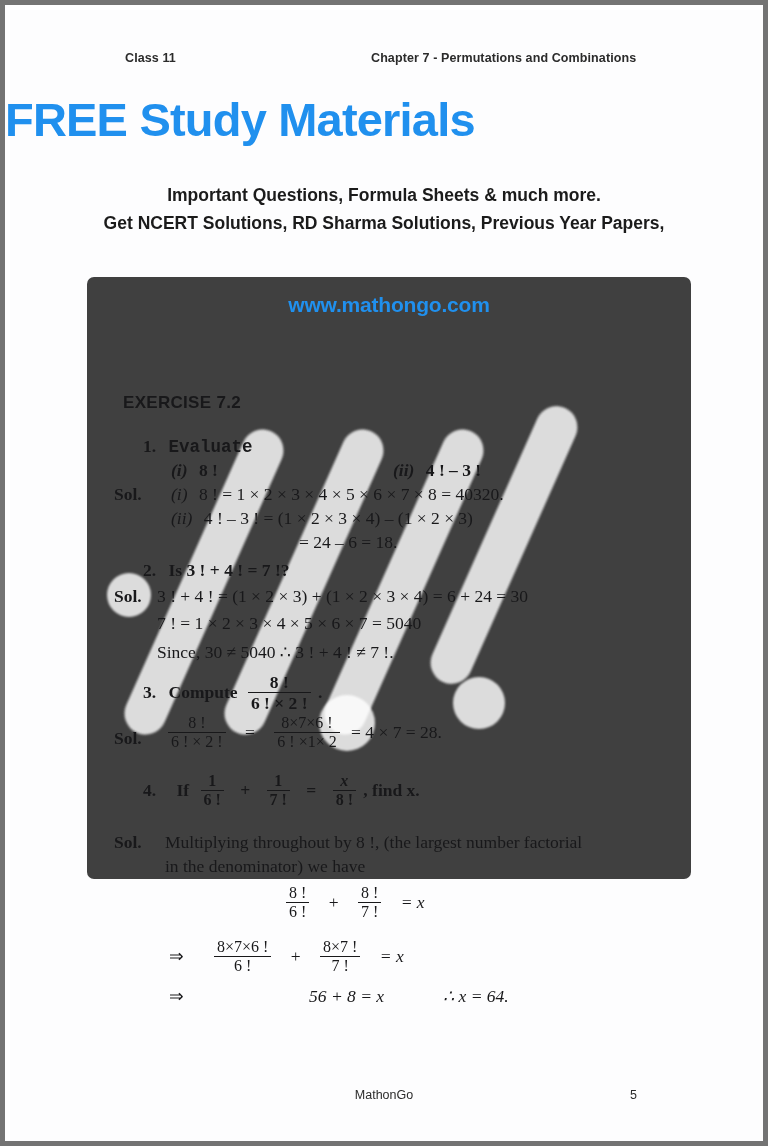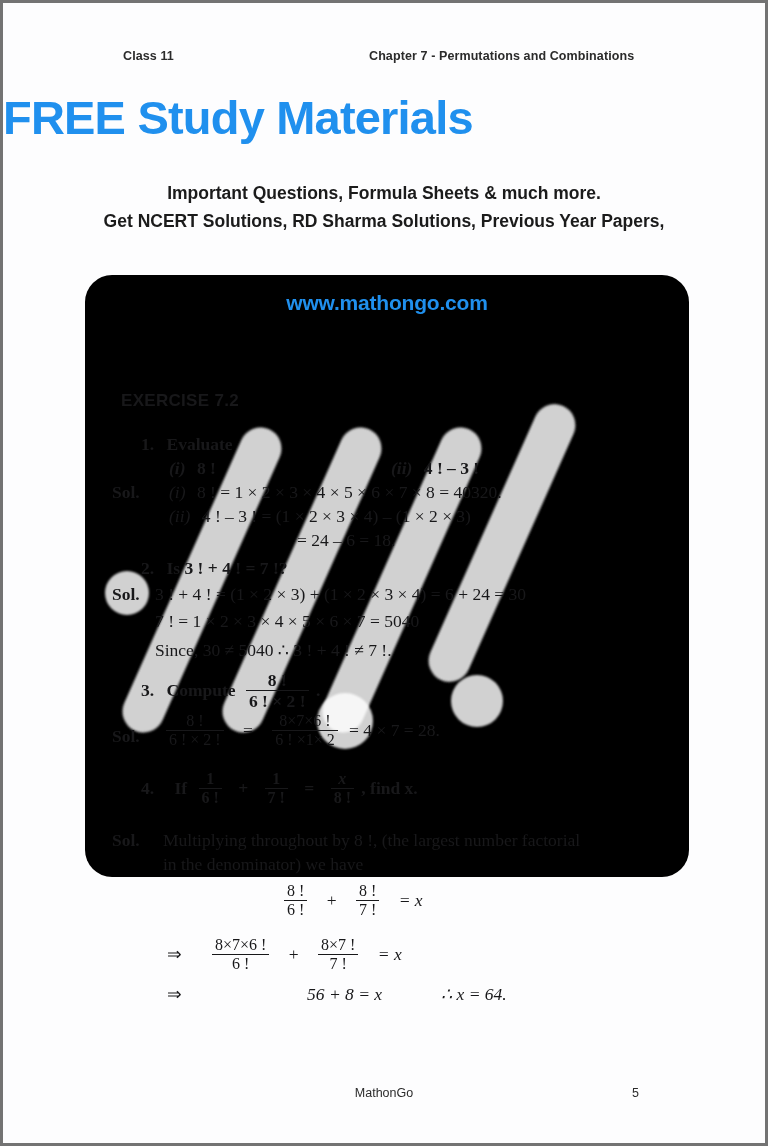--- a/index.html
+++ b/index.html
@@ -5,21 +5,21 @@
   html, body {
     margin: 0;
     padding: 0;
     background: #ffffff;
   }
   .page {
     position: relative;
     width: 768px;
     height: 1146px;
     background: #fdfdfe;
-    border: 3px solid #737373;
+    border: 5px solid #737373;
     box-sizing: border-box;
     overflow: hidden;
     font-family: "Liberation Sans", sans-serif;
   }
 
   
   .runhead {
     position: absolute;
     top: 46px;
     left: 0;
@@ -69,22 +69,22 @@
     line-height: 1.62;
   }
 
   
   .card {
     position: absolute;
     left: 82px;
     top: 272px;
     width: 604px;
     height: 602px;
-    background: #000000;
-    border-radius: 27px;
+    background: #404040;
+    border-radius: 7px;
     overflow: hidden;
   }
   .wm {
     position: absolute;
     background: #ffffff;
     opacity: .82;
     filter: blur(1.2px);
   }
   .wm.bar {
     width: 42px;
@@ -191,21 +191,21 @@
     <div class="wm dot" style="left:20px;  top:296px; width:44px; height:44px;"></div>
     <div class="card-url">www.mathongo.com</div>
   </div>
 
   <div class="body">
 
     <div class="ex-head">EXERCISE  7.2</div>
 
     <div class="row" style="left:56px; top:158px;">
       <span class="b">1.</span>
-      <span class="b" style="margin-left:8px;">Evaluate</span>
+      <span class="b" style="margin-left:8px;font-family:Liberation Mono, monospace;">Evaluate</span>
     </div>
     <div class="row" style="left:84px; top:182px;">
       <span class="bi">(i)</span>
       <span class="b" style="margin-left:7px;">8 !</span>
     </div>
     <div class="row" style="left:306px; top:182px;">
       <span class="bi">(ii)</span>
       <span class="b" style="margin-left:7px;">4 ! – 3 !</span>
     </div>
     <div class="row" style="left:27px; top:206px;">

